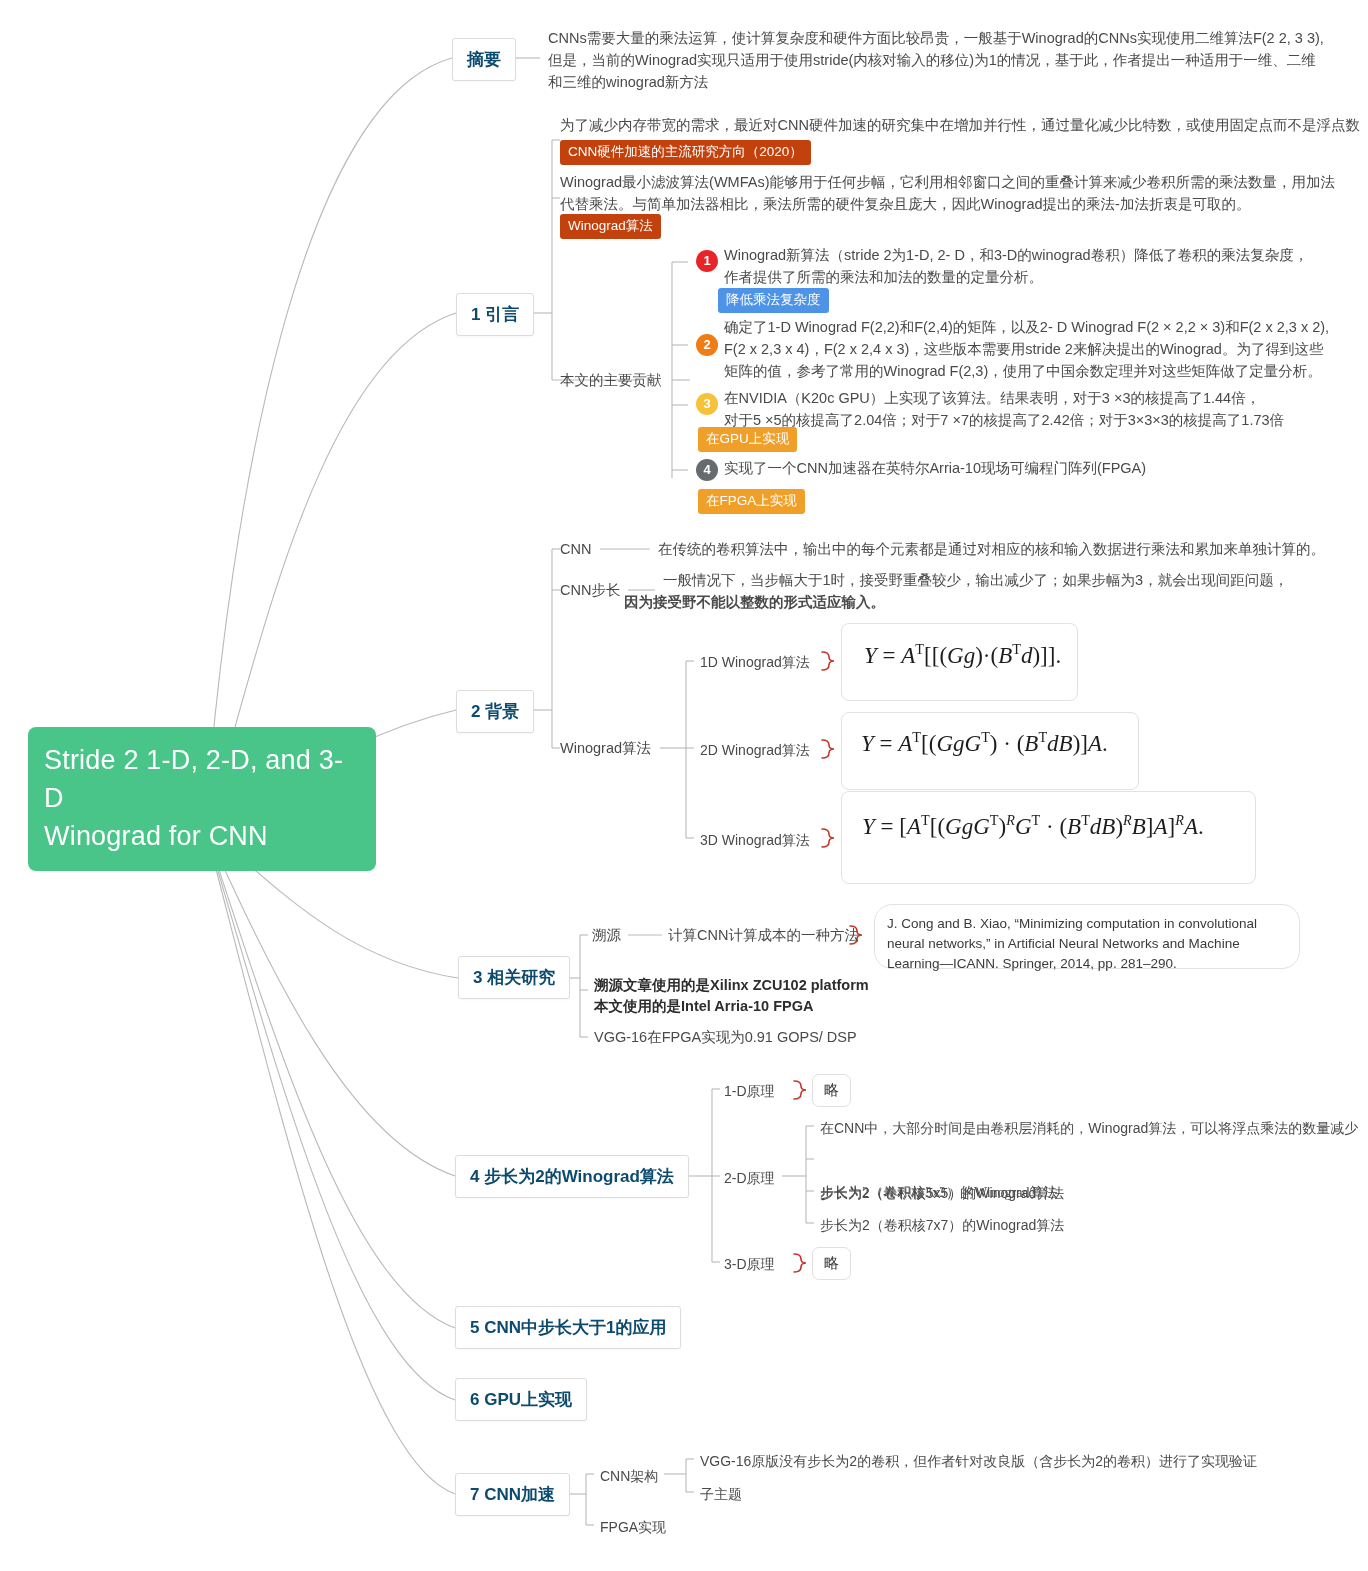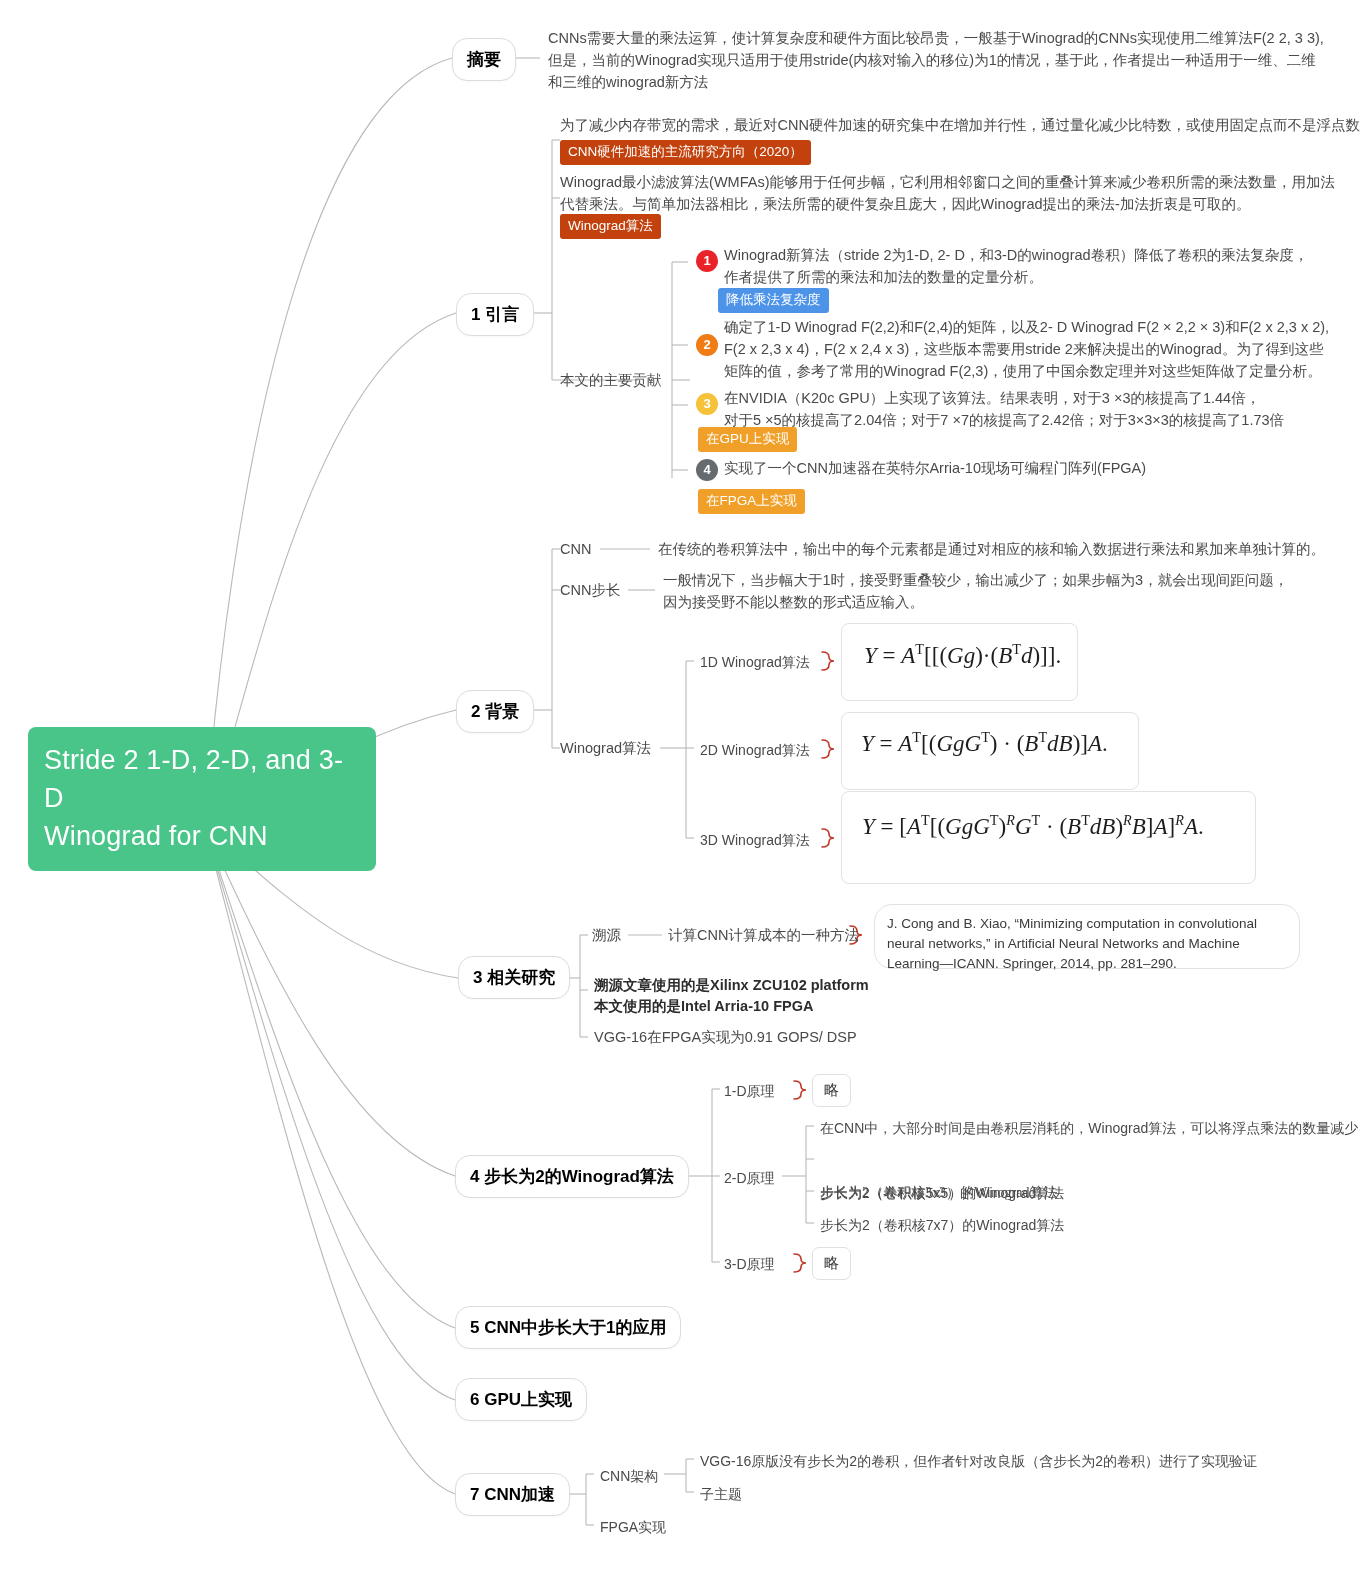--- a/index.html
+++ b/index.html
@@ -32,24 +32,24 @@
     padding:14px 16px 16px 16px;
     letter-spacing:.2px;
   }
 
   
   .l1{
     position:absolute;
     box-sizing:border-box;
     background:#fff;
     border:1px solid #dcdcdc;
-    border-radius:15px;
+    border-radius:3px;
     font-size:17px;
     font-weight:bold;
-    color:#000000;
+    color:#0c4a6e;
     padding:9px 14px;
     white-space:nowrap;
     box-shadow:0 1px 2px rgba(0,0,0,.03);
   }
 
   
   .t{
     position:absolute;
     font-size:14.5px;
     line-height:21px;
@@ -272,21 +272,21 @@
 
   <div class="num c4" style="left:696px;top:459px;">4</div>
   <div class="t" style="left:724px;top:458px;">实现了一个CNN加速器在英特尔Arria-10现场可编程门阵列(FPGA)</div>
   <div class="tag orange" style="left:698px;top:489px;">在FPGA上实现</div>
 
   <div class="t" style="left:560px;top:539px;">CNN</div>
   <div class="t" style="left:658px;top:539px;">在传统的卷积算法中，输出中的每个元素都是通过对相应的核和输入数据进行乘法和累加来单独计算的。</div>
 
   <div class="t" style="left:560px;top:580px;">CNN步长</div>
   <div class="t" style="left:663px;top:570px;">一般情况下，当步幅大于1时，接受野重叠较少，输出减少了；如果步幅为3，就会出现间距问题，</div>
-  <div class="t" style="left:663px;top:592px;">因为接受野不能以整数的形式适应输入。</div>
+  <div class="t" style="left:624px;top:592px;font-weight:bold;">因为接受野不能以整数的形式适应输入。</div>
 
   <div class="t" style="left:560px;top:738px;">Winograd算法</div>
 
   <div class="t sm" style="left:700px;top:652px;">1D Winograd算法</div>
   <div class="fbox" style="left:841px;top:623px;width:237px;height:78px;"></div>
   <div class="fml" style="left:864px;top:641px;font-size:23px;">
     <i>Y</i> = <i>A</i><sup>T</sup>[[(<i>Gg</i>)·(<i>B</i><sup>T</sup><i>d</i>)]].
   </div>
 
   <div class="t sm" style="left:700px;top:740px;">2D Winograd算法</div>

